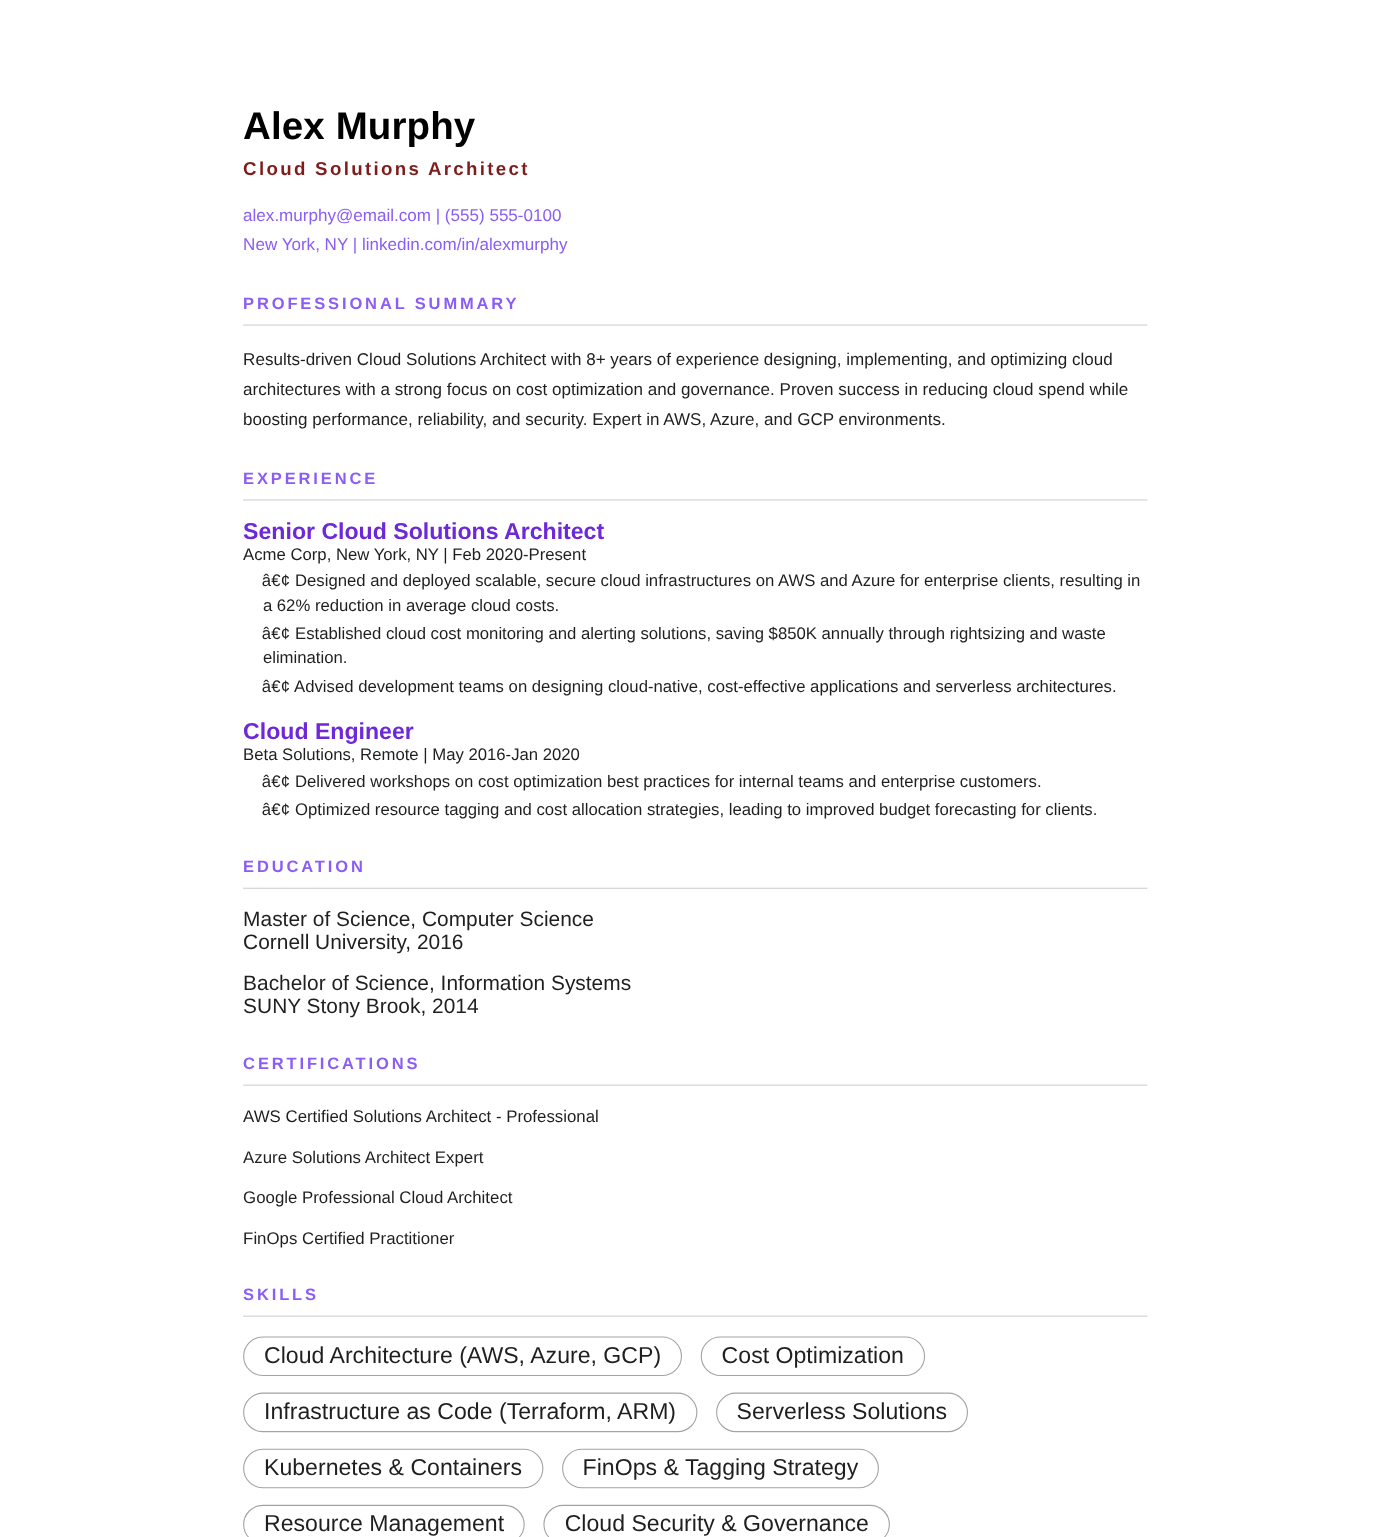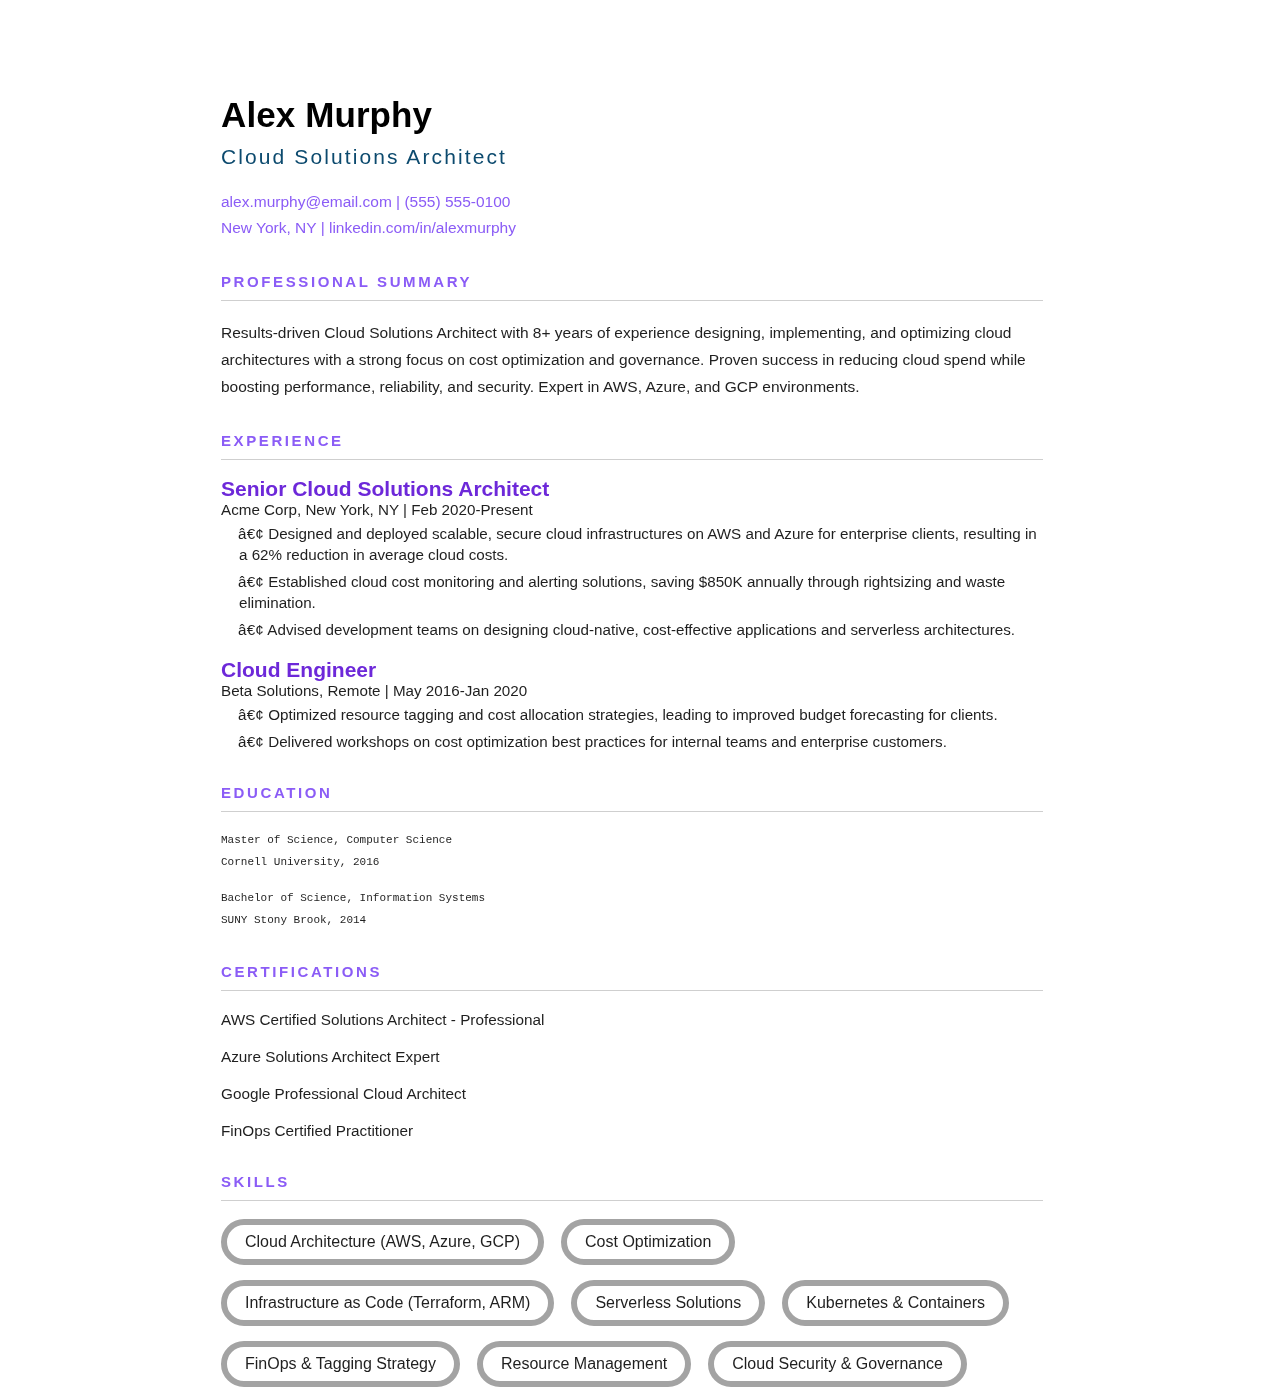--- a/index.html
+++ b/index.html
@@ -28,24 +28,24 @@
   
   .name {
     font-size: 35px;
     font-weight: bold;
     line-height: 1.08;
     letter-spacing: 0.1px;
     color: #000000;
     margin: 0 0 10px 0;
   }
   .headline {
-    font-size: 21px;
-    font-weight: normal;
+    font-size: 17px;
+    font-weight: bold;
     letter-spacing: 2.1px;
-    color: #0c4a6e;
+    color: #7f1d1d;
     margin: 0 0 20px 0;
     line-height: 1.2;
   }
   .contact-line {
     font-size: 15.5px;
     line-height: 26px;
     color: #8b5cf6;
   }
 
   
@@ -108,25 +108,24 @@
     text-indent: -1px;
     margin-bottom: 5px;
   }
   .bullet:last-child { margin-bottom: 0; }
   .bullet .b-mark {
     letter-spacing: 0.2px;
   }
 
   
   .edu-item {
-    font-size: 11px;
+    font-size: 19px;
     line-height: 21.5px;
     color: #1f1f1f;
     margin-bottom: 15px;
-    font-family: Liberation Mono, monospace;
   }
   .edu-item:last-child { margin-bottom: 0; }
 
   
   .cert-list {
     list-style: none;
     margin: 0;
     padding: 0;
   }
   .cert-item {
@@ -138,24 +137,24 @@
   .cert-item:last-child { margin-bottom: 0; }
 
   
   .skills {
     display: flex;
     flex-wrap: wrap;
     gap: 15px 17px;
     width: 830px;
   }
   .pill {
-    border: 6px solid #a3a3a3;
+    border: 1px solid #a3a3a3;
     border-radius: 999px;
     padding: 7px 18px 8px 18px;
-    font-size: 16px;
+    font-size: 21px;
     line-height: 19px;
     color: #1f1f1f;
     background: #ffffff;
     white-space: nowrap;
   }
 </style>
 </head>
 <body>
 
 <div class="page">
@@ -185,22 +184,22 @@
           <li class="bullet"><span class="b-mark">â€¢</span> <span>Designed and deployed scalable, secure cloud infrastructures on AWS and Azure for enterprise clients, resulting in a 62% reduction in average cloud costs.</span></li>
           <li class="bullet"><span class="b-mark">â€¢</span> <span>Established cloud cost monitoring and alerting solutions, saving $850K annually through rightsizing and waste elimination.</span></li>
           <li class="bullet"><span class="b-mark">â€¢</span> <span>Advised development teams on designing cloud-native, cost-effective applications and serverless architectures.</span></li>
         </ul>
       </div>
 
       <div class="job">
         <div class="job-title">Cloud Engineer</div>
         <div class="job-meta">Beta Solutions, Remote | May 2016-Jan 2020</div>
         <ul class="bullets">
+          <li class="bullet"><span class="b-mark">â€¢</span> <span>Delivered workshops on cost optimization best practices for internal teams and enterprise customers.</span></li>
           <li class="bullet"><span class="b-mark">â€¢</span> <span>Optimized resource tagging and cost allocation strategies, leading to improved budget forecasting for clients.</span></li>
-          <li class="bullet"><span class="b-mark">â€¢</span> <span>Delivered workshops on cost optimization best practices for internal teams and enterprise customers.</span></li>
         </ul>
       </div>
     </div>
 
     <div class="section">
       <h2 class="section-title">EDUCATION</h2>
       <div class="rule"></div>
 
       <div class="edu-item">
         <div>Master of Science, Computer Science</div>

